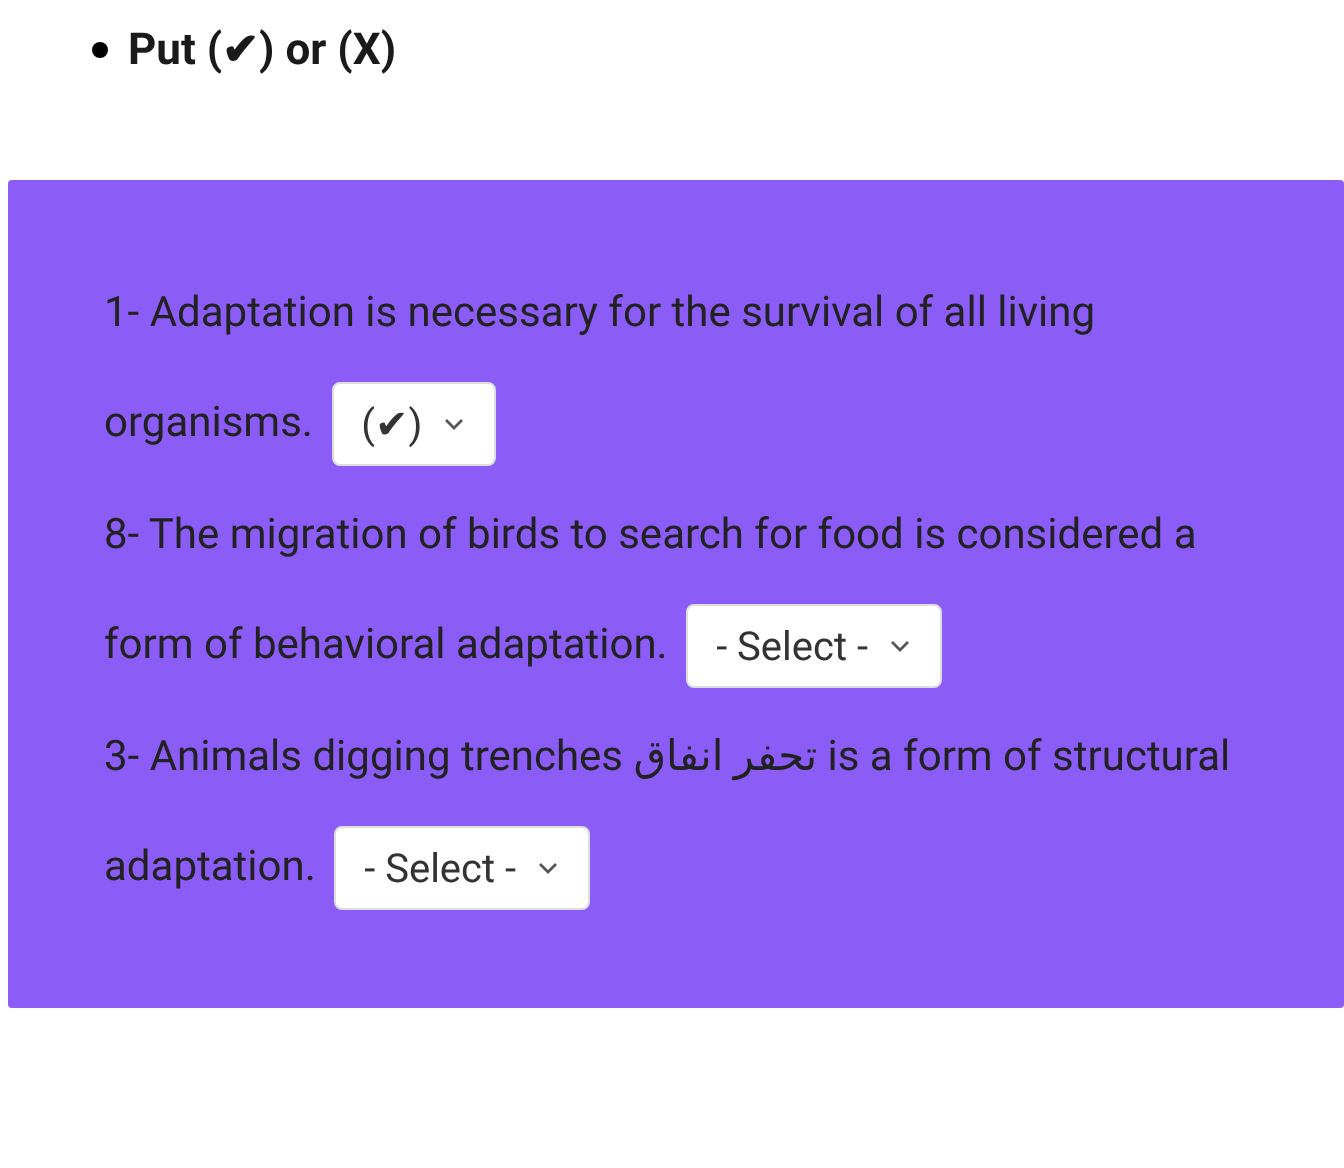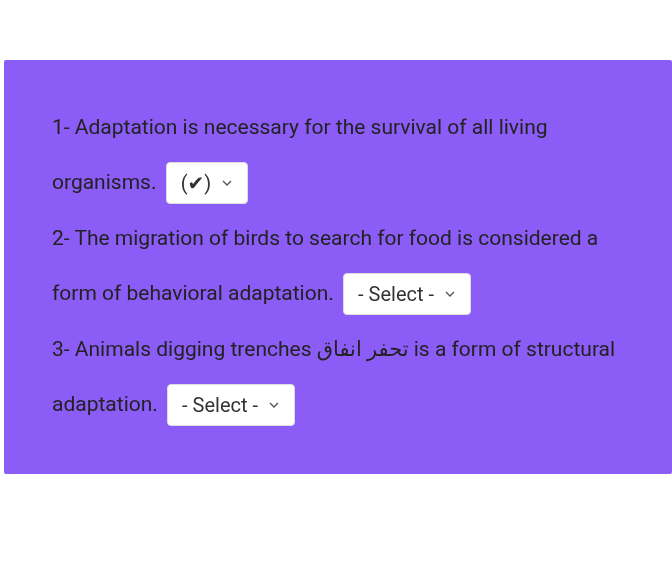--- a/index.html
+++ b/index.html
@@ -68,37 +68,41 @@
     stroke: #555;
     stroke-width: 2;
     fill: none;
   }
 </style>
 </head>
 <body>
 
 <div class="page">
 
+  <div class="heading">
+    <span class="bullet"></span>
+    <span>Put (✔) or (X)</span>
+  </div>
 
   <div class="panel">
 
     <div class="item">
       <span>1- Adaptation is necessary for the survival of all living organisms.</span>
       <span class="select-box">
         <span>(✔)</span>
         <span class="caret">
           <svg viewBox="0 0 24 24">
               <polyline points="6 9 12 15 18 9"></polyline>
             </svg>
         </span>
       </span>
     </div>
 
     <div class="item">
-      <span>2- The migration of birds to search for food is considered a form of behavioral adaptation.</span>
+      <span>8- The migration of birds to search for food is considered a form of behavioral adaptation.</span>
       <span class="select-box">
         <span>- Select -</span>
         <span class="caret">
           <svg viewBox="0 0 24 24">
               <polyline points="6 9 12 15 18 9"></polyline>
             </svg>
         </span>
       </span>
     </div>
 

